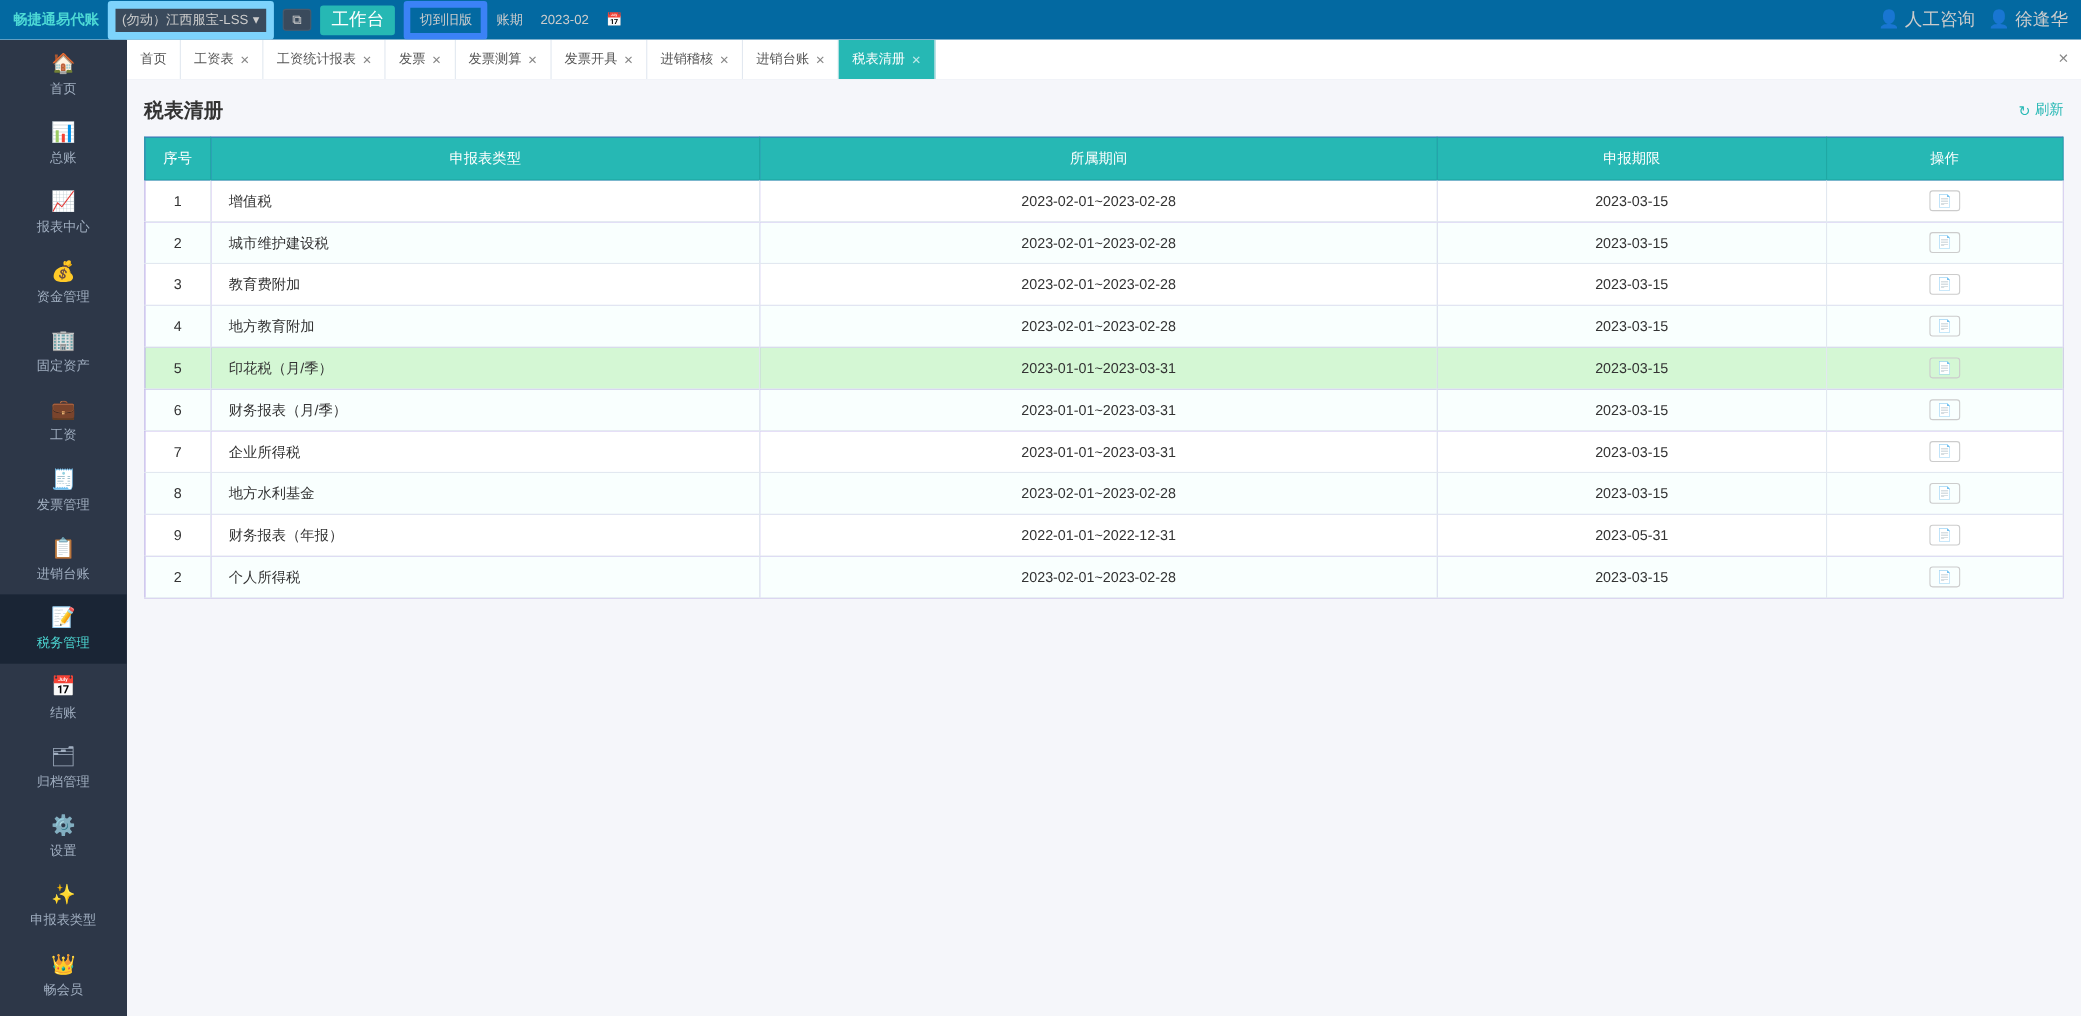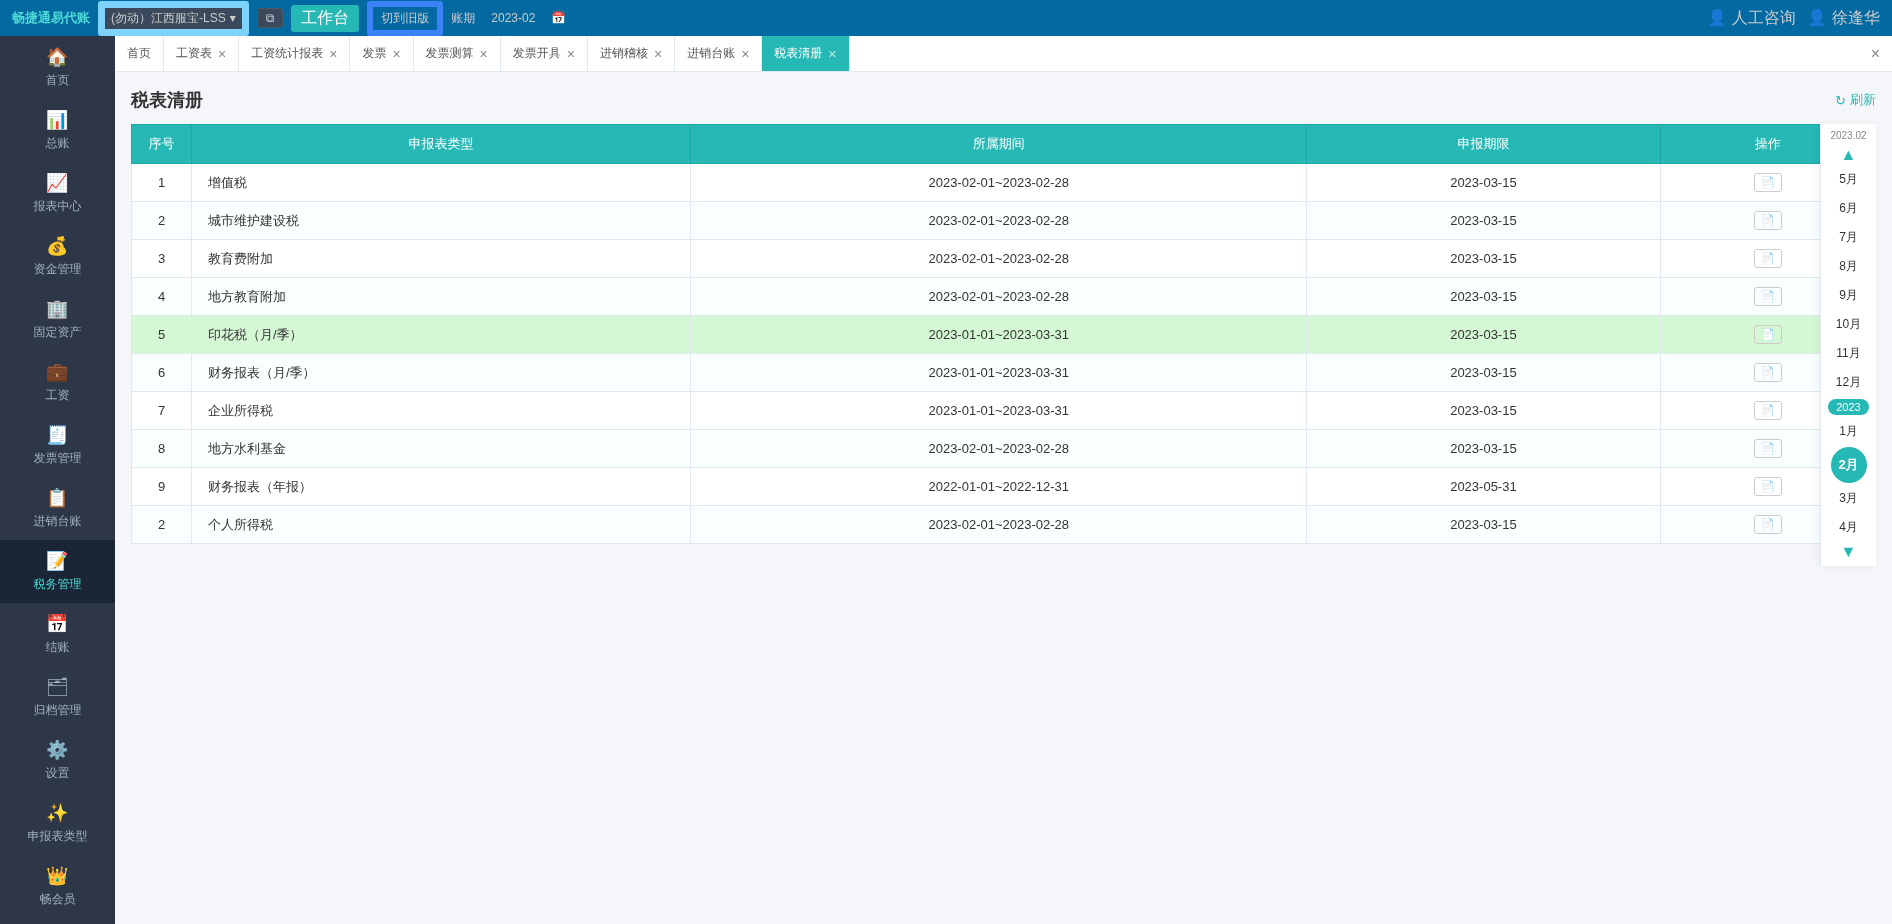--- a/index.html
+++ b/index.html
@@ -550,34 +550,16 @@
       <td>2023-02-01~2023-02-28</td>
       <td>2023-03-15</td>
       <td>
         <button class="table-action-btn">📄</button>
       </td>
     </tr>
               </tbody>
           </table>
         </div>
 
-        <div class="date-panel">
-          <div class="date-panel-year-label">2023.02</div>
-          <div class="date-panel-up">▲</div>
-          <div class="date-panel-month">5月</div>
-          <div class="date-panel-month">6月</div>
-          <div class="date-panel-month">7月</div>
-          <div class="date-panel-month">8月</div>
-          <div class="date-panel-month">9月</div>
-          <div class="date-panel-month">10月</div>
-          <div class="date-panel-month">11月</div>
-          <div class="date-panel-month">12月</div>
-          <div class="date-panel-year-badge">2023</div>
-          <div class="date-panel-month">1月</div>
-          <div class="date-panel-month current-month">2月</div>
-          <div class="date-panel-month">3月</div>
-          <div class="date-panel-month">4月</div>
-          <div class="date-panel-down">▼</div>
-        </div>
       </div>
     </div>
   </div>
 </div>
 
 </body></html>

